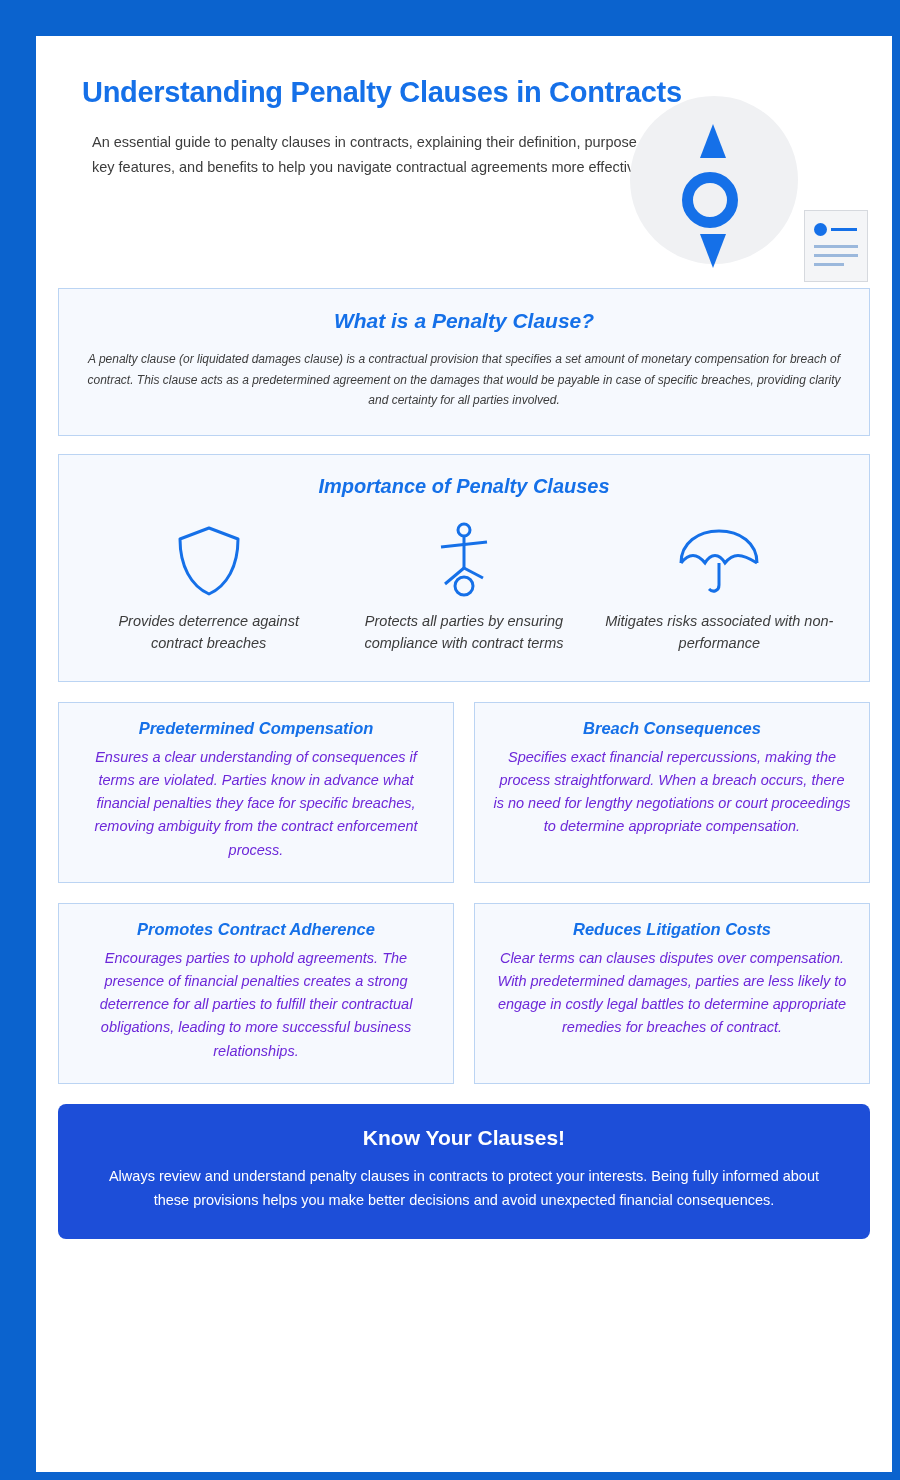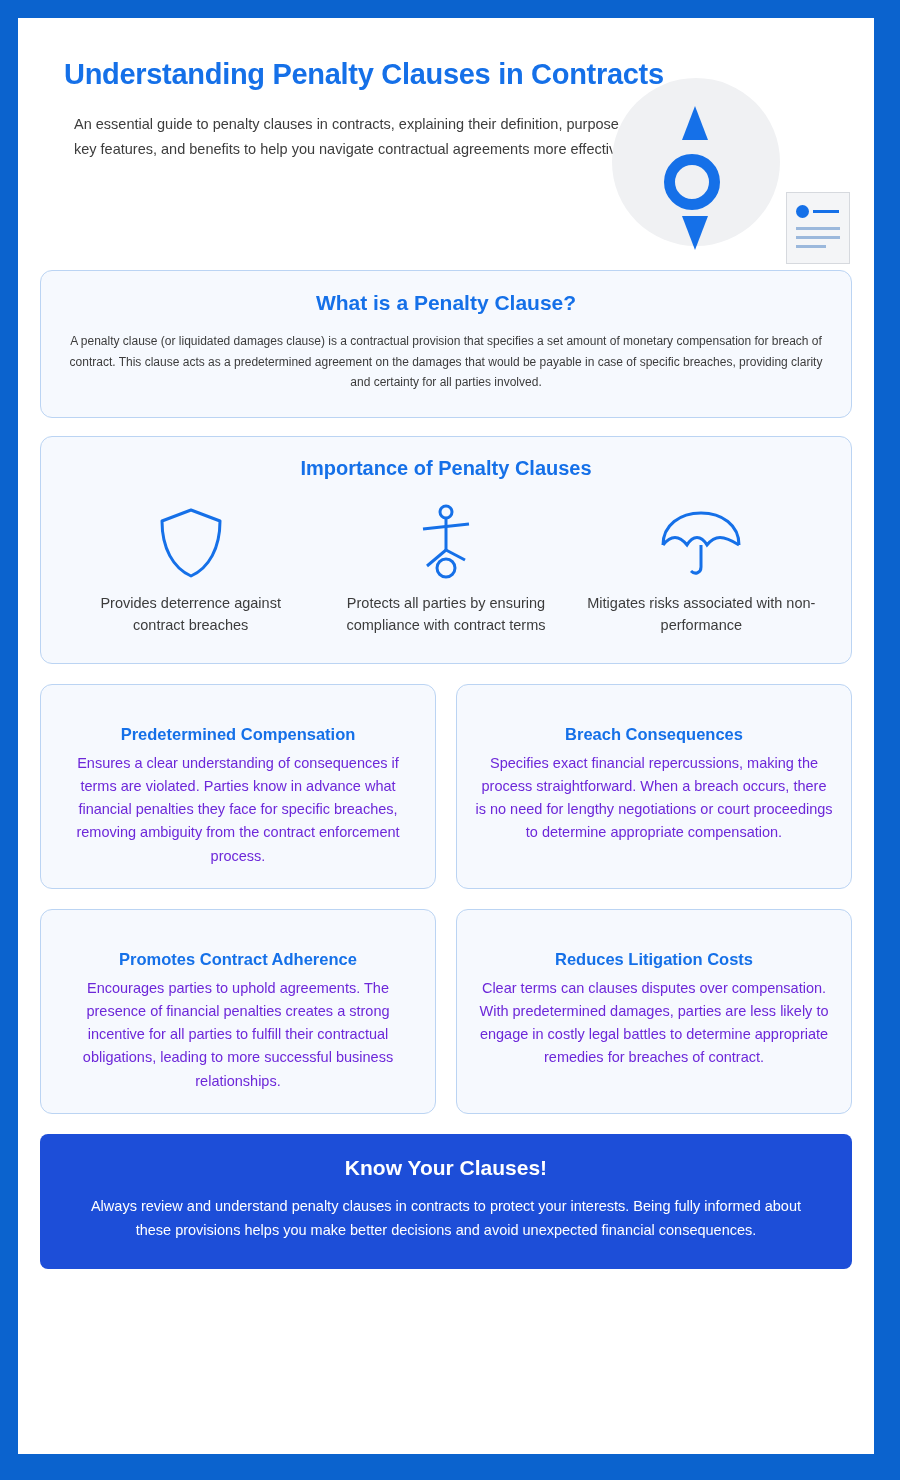--- a/index.html
+++ b/index.html
@@ -6,21 +6,21 @@
   html, body {
     width: 900px;
     height: 1480px;
     background: #0B63CE;
     font-family: "Liberation Sans", sans-serif;
   }
   .page {
     width: 900px;
     height: 1480px;
     background: #0B63CE;
-    padding: 18px;
+    padding: 36px;
   }
   .sheet {
     width: 856px;
     height: 1436px;
     background: #FFFFFF;
     padding: 24px 22px 18px 22px;
     position: relative;
     overflow: hidden;
   }
 
@@ -106,21 +106,22 @@
   }
   .art-doc .ln1 { top: 17px; width: 26px; }
   .art-doc .ln2 { top: 34px; left: 9px; width: 44px; background:#9BB8DC; height:3px;}
   .art-doc .ln3 { top: 43px; left: 9px; width: 44px; background:#9BB8DC; height:3px;}
   .art-doc .ln4 { top: 52px; left: 9px; width: 30px; background:#9BB8DC; height:3px;}
 
   
   .card {
     background: #F6F9FE;
     border: 1px solid #BBD4F3;
-    border-radius: 12px;
+    border-radius: 0;
+    font-style: italic;
   }
   .card-h {
     color: #1570E8;
     font-weight: bold;
     text-align: center;
   }
 
   .section-def {
     margin-top: 12px;
     padding: 20px 26px 24px 26px;
@@ -162,21 +163,21 @@
 
   .grid {
     display: flex;
     gap: 20px;
     margin-top: 20px;
   }
   .grid .card {
     flex: 1;
     padding: 16px 18px 20px 18px;
   }
-  .grid .card-h { font-size: 16.5px; margin-bottom: 8px; margin-top: 24px; }
+  .grid .card-h { font-size: 16.5px; margin-bottom: 8px; }
   .grid p {
     font-size: 14.5px;
     line-height: 1.6;
     color: #6d28d9;
     text-align: center;
   }
 
   .cta {
     margin-top: 20px;
     background: #1d4ed8;
@@ -274,21 +275,21 @@
       </div>
       <div class="card">
         <div class="card-h">Breach Consequences</div>
         <p>Specifies exact financial repercussions, making the process straightforward. When a breach occurs, there is no need for lengthy negotiations or court proceedings to determine appropriate compensation.</p>
       </div>
     </div>
 
     <div class="grid">
       <div class="card">
         <div class="card-h">Promotes Contract Adherence</div>
-        <p>Encourages parties to uphold agreements. The presence of financial penalties creates a strong incentive for all parties to fulfill their contractual obligations, leading to more successful business relationships.</p>
+        <p>Encourages parties to uphold agreements. The presence of financial penalties creates a strong deterrence for all parties to fulfill their contractual obligations, leading to more successful business relationships.</p>
       </div>
       <div class="card">
         <div class="card-h">Reduces Litigation Costs</div>
         <p>Clear terms can clauses disputes over compensation. With predetermined damages, parties are less likely to engage in costly legal battles to determine appropriate remedies for breaches of contract.</p>
       </div>
     </div>
 
     <div class="cta">
       <h2>Know Your Clauses!</h2>
       <p>Always review and understand penalty clauses in contracts to protect your interests. Being fully informed about these provisions helps you make better decisions and avoid unexpected financial consequences.</p>

